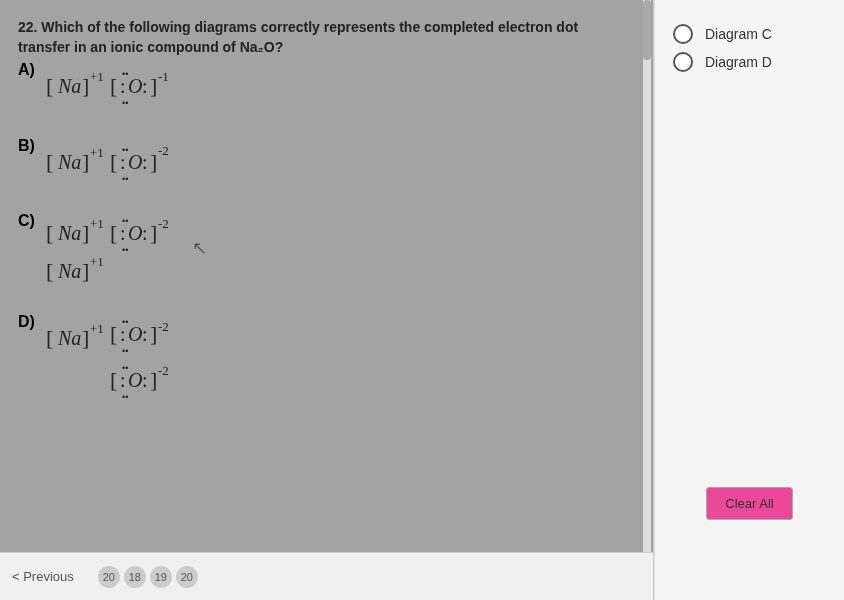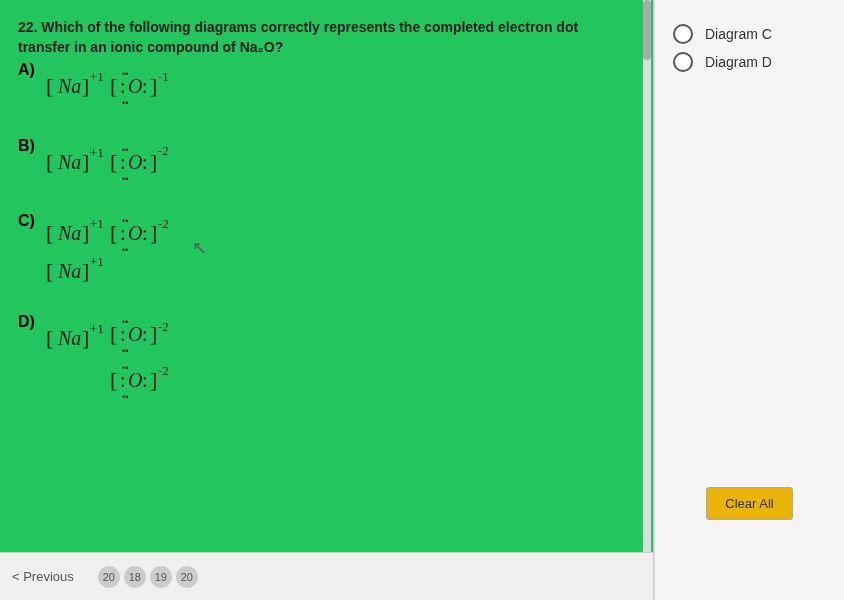--- a/index.html
+++ b/index.html
@@ -15,21 +15,21 @@
 
     .main-container {
       display: flex;
       width: 844px;
       height: 600px;
       background: #f0f0f0;
     }
 
     .question-panel {
       flex: 1;
-      background: #22c55e;
+      background: #a3a3a3;
       padding: 18px 20px 10px 18px;
       position: relative;
       border-right: 1px solid #ccc;
       overflow-y: auto;
     }
 
     .right-panel {
       width: 190px;
       background: #f5f5f5;
       display: flex;
@@ -86,21 +86,21 @@
     }
 
     .radio-label {
       font-size: 14px;
       color: #333;
       cursor: pointer;
     }
 
     .clear-all-btn {
       border: 1px solid #aaa;
-      background: #eab308;
+      background: #ec4899;
       color: #333;
       padding: 8px 18px;
       font-size: 13px;
       cursor: pointer;
       border-radius: 3px;
       margin-top: auto;
       margin-bottom: 60px;
     }
 
     .prev-btn {

